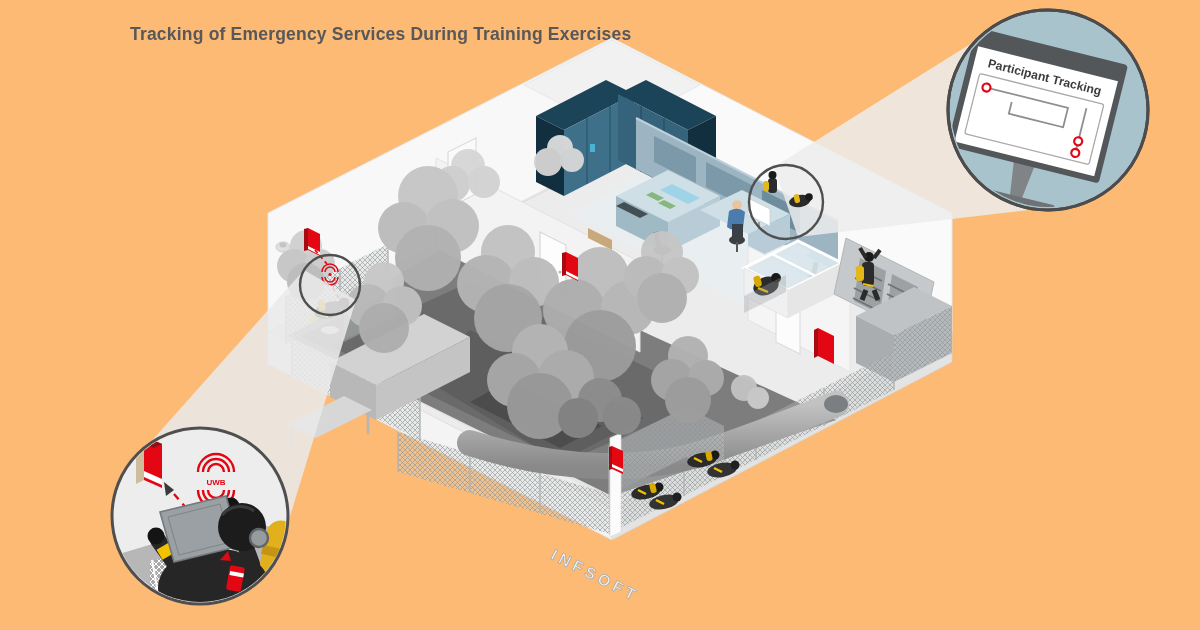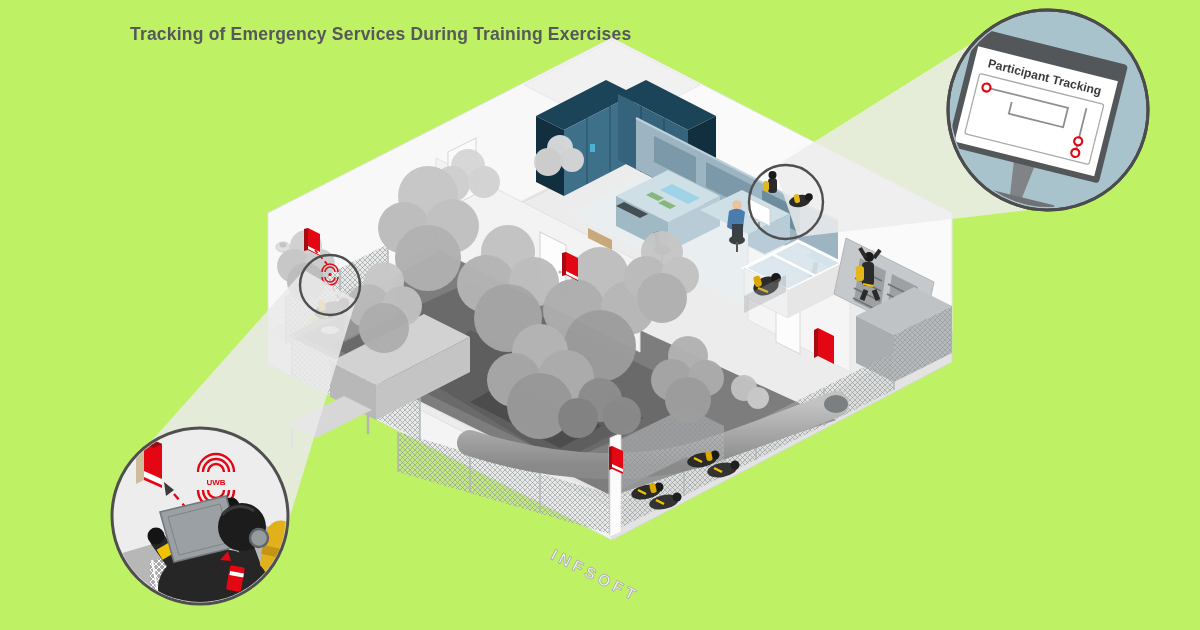--- a/index.html
+++ b/index.html
@@ -1,16 +1,16 @@
 <!DOCTYPE html>
 <html><head>
 <meta charset="utf-8">
 <style>
   html,body{margin:0;padding:0;background:#ffffff;}
-  #stage{position:relative;width:1200px;height:630px;overflow:hidden;background:#bef264;
+  #stage{position:relative;width:1200px;height:630px;overflow:hidden;background:#fdba74;
          font-family:"Liberation Sans","DejaVu Sans",sans-serif;}
   #main-title{position:absolute;left:130px;top:24px;font-size:17.5px;font-weight:bold;
               color:#57585a;letter-spacing:.2px;}
   svg{position:absolute;left:0;top:0;}
   text{font-family:"Liberation Sans","DejaVu Sans",sans-serif;}
 </style>
 </head>
 <body>
 
 <div id="stage">

